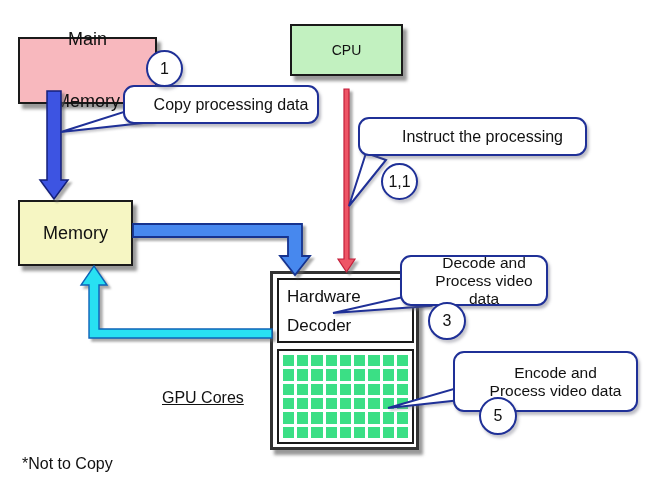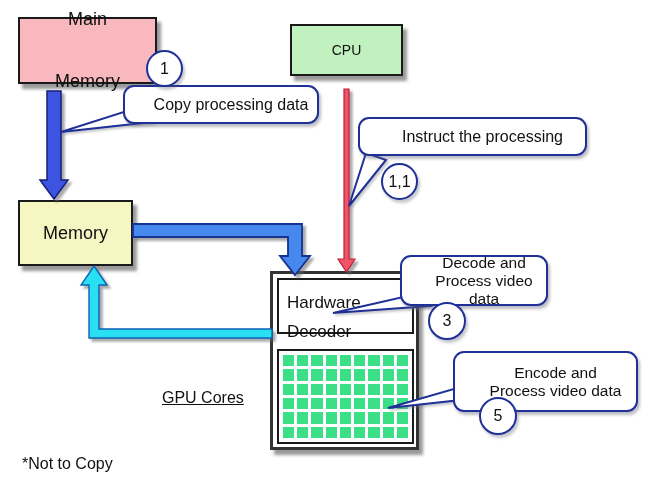--- a/index.html
+++ b/index.html
@@ -7,31 +7,31 @@
     position:relative;width:650px;height:488px;background:#fff;overflow:hidden;
     font-family:"Liberation Sans","DejaVu Sans",sans-serif;color:#111;
   }
   
   .dbox{
     position:absolute;box-sizing:border-box;border:2px solid #1a1a1a;
     display:flex;flex-direction:column;align-items:center;justify-content:center;
     box-shadow:4px 5px 3px rgba(70,70,70,.55);
     font-size:18px;line-height:23px;text-align:center;z-index:2;
   }
-  .box-main-memory{left:18px;top:17px;width:139px;height:67px;background:var(--box-pink);gap:39px;}
+  .box-main-memory{left:18px;top:37px;width:139px;height:67px;background:var(--box-pink);gap:39px;}
   .box-cpu{left:290px;top:24px;width:113px;height:52px;background:var(--box-green);font-size:14px;}
   .box-memory-gpu{left:18px;top:200px;width:115px;height:66px;background:var(--box-yellow);}
   .gpu-unit{
     position:absolute;left:270px;top:271px;width:149px;height:179px;background:#fff;
     border:3px solid #333;box-sizing:border-box;box-shadow:4px 5px 3px rgba(70,70,70,.55);z-index:2;
   }
   .decoder{
-    position:absolute;left:4px;top:4px;width:137px;height:56px;background:#fff;
+    position:absolute;left:4px;top:4px;width:137px;height:65px;background:#fff;
     border:2px solid #1a1a1a;box-sizing:border-box;
-    font-size:17px;line-height:29px;padding:8px 0 0 8px;
+    font-size:17px;line-height:29px;padding:2px 0 0 8px;
   }
   .cores{
     position:absolute;left:4px;top:75px;width:137px;height:95px;background:#fff;
     border:2px solid #1a1a1a;box-sizing:border-box;
     display:grid;gap:3px;padding:4px;
   }
   .core{background:var(--core-green);}
   
   .callout{
     position:absolute;box-sizing:border-box;background:#fff;

